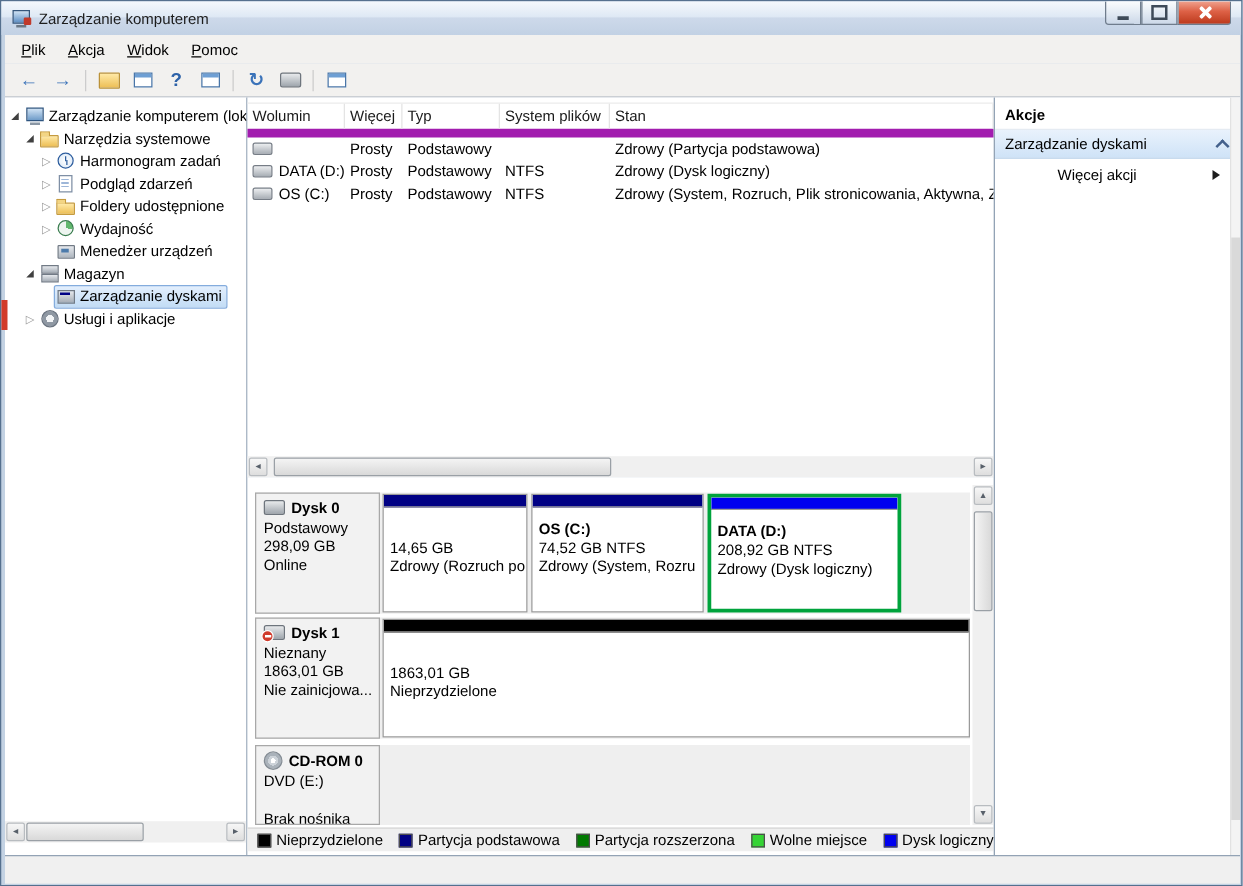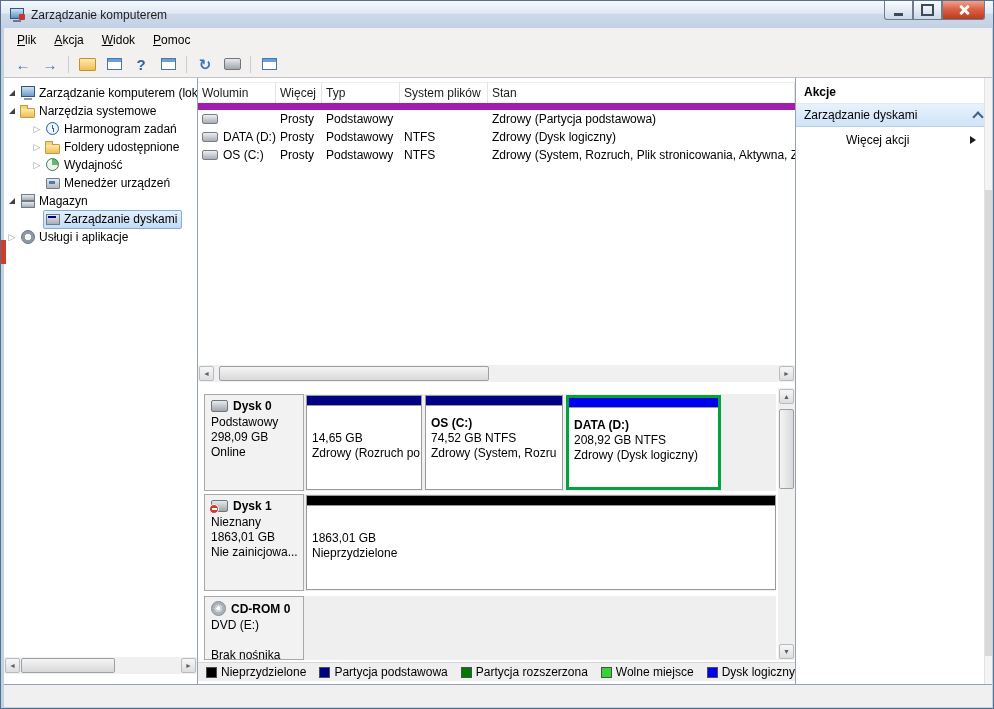--- a/index.html
+++ b/index.html
@@ -39,21 +39,21 @@
   .tb-glyph.help{color:#2d62a8;}
   .tb-folder{width:15px;height:11px;background:linear-gradient(#ffe9a6,#edbf56);border:1px solid #bb9238;border-radius:1px;}
   .tb-window{width:15px;height:12px;border:1px solid #4a76a8;background:#fff;position:relative;box-sizing:border-box;}
   .tb-window::before{content:"";position:absolute;left:0;top:0;right:0;height:3px;background:#6e9fd4;}
   .tb-disk{width:15px;height:10px;background:linear-gradient(#e8eaec,#9fa6ad);border:1px solid #6e757d;border-radius:2px;}
 
   
   .tree-pane{position:absolute;left:3px;top:77px;width:194px;height:606px;background:#fff;border-right:1px solid #93a3b5;
     box-sizing:border-box;overflow:hidden;padding-top:6px;}
   .tree-item{height:18px;display:flex;align-items:center;white-space:nowrap;}
-  .lvl0{padding-left:2px;}.lvl1{padding-left:2px;}.lvl2{padding-left:27px;}
+  .lvl0{padding-left:2px;}.lvl1{padding-left:14px;}.lvl2{padding-left:27px;}
   .tw{width:12px;flex:0 0 12px;display:flex;align-items:center;justify-content:center;}
   .exp{width:0;height:0;border-bottom:6px solid #404040;border-left:6px solid transparent;}
   .colp::before{content:"▷";font-size:9px;color:#9b9b9b;}
   .sel{display:inline-flex;align-items:center;height:17px;padding:0 4px 0 1px;border:1px solid transparent;border-radius:2px;}
   .selected .sel{background:linear-gradient(#e3effd,#c2dcf5);border-color:#84acdd;}
   .tree-label{padding-left:3px;}
   .ti{flex:0 0 16px;width:16px;height:14px;position:relative;display:inline-block;}
   .i-computer::before{content:"";position:absolute;left:1px;top:0;width:12px;height:9px;border:1px solid #2f5580;background:linear-gradient(#cfe2f4,#6f9cc9);}
   .i-computer::after{content:"";position:absolute;left:4px;top:12px;width:8px;height:2px;background:#8a97a5;}
   .i-folder::before{content:"";position:absolute;left:0;top:4px;width:13px;height:8px;background:linear-gradient(#ffe9a6,#edbf56);border:1px solid #c59b3f;border-radius:1px;}
@@ -237,20 +237,27 @@
     <div class="tree-item lvl2">
       <span class="tw colp"></span>
       <span class="sel">
           <span class="ti i-clock"></span>
           <span class="tree-label">Harmonogram zadań</span>
         </span>
     </div>
     <div class="tree-item lvl2">
       <span class="tw colp"></span>
       <span class="sel">
+          <span class="ti i-event"></span>
+          <span class="tree-label">Podgląd zdarzeń</span>
+        </span>
+    </div>
+    <div class="tree-item lvl2">
+      <span class="tw colp"></span>
+      <span class="sel">
           <span class="ti i-folder"></span>
           <span class="tree-label">Foldery udostępnione</span>
         </span>
     </div>
     <div class="tree-item lvl2">
       <span class="tw colp"></span>
       <span class="sel">
           <span class="ti i-performance"></span>
           <span class="tree-label">Wydajność</span>
         </span>

